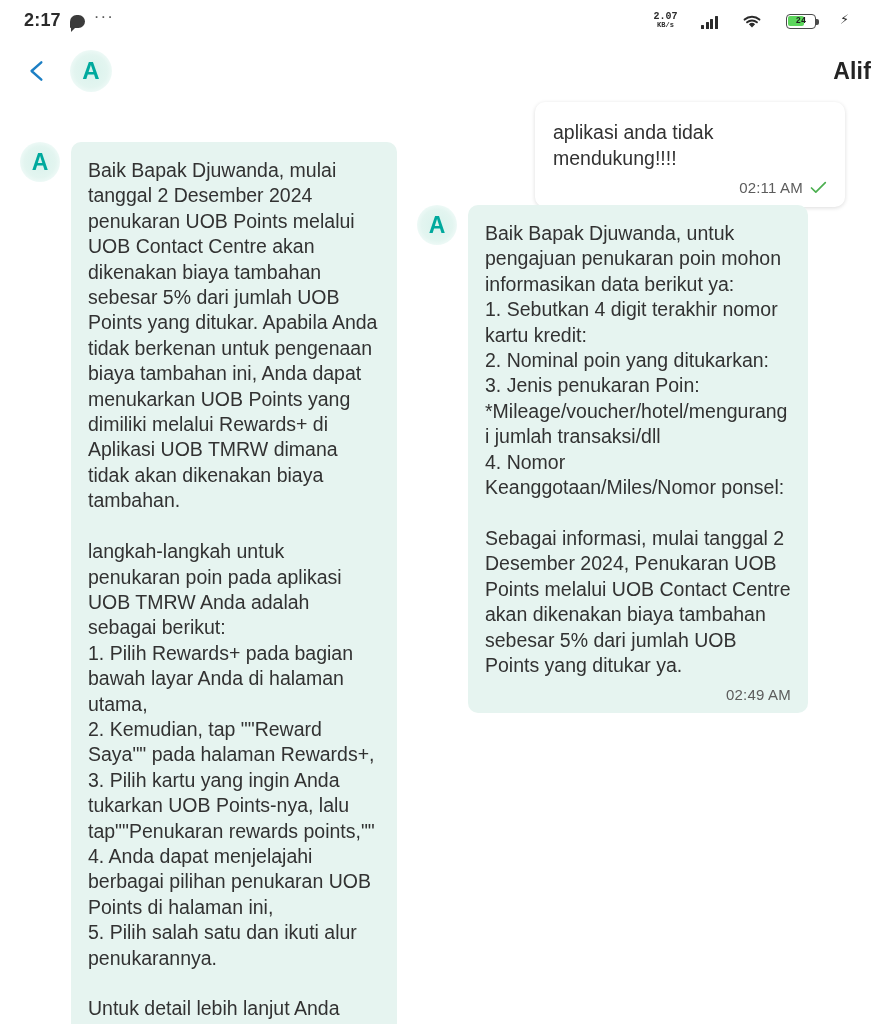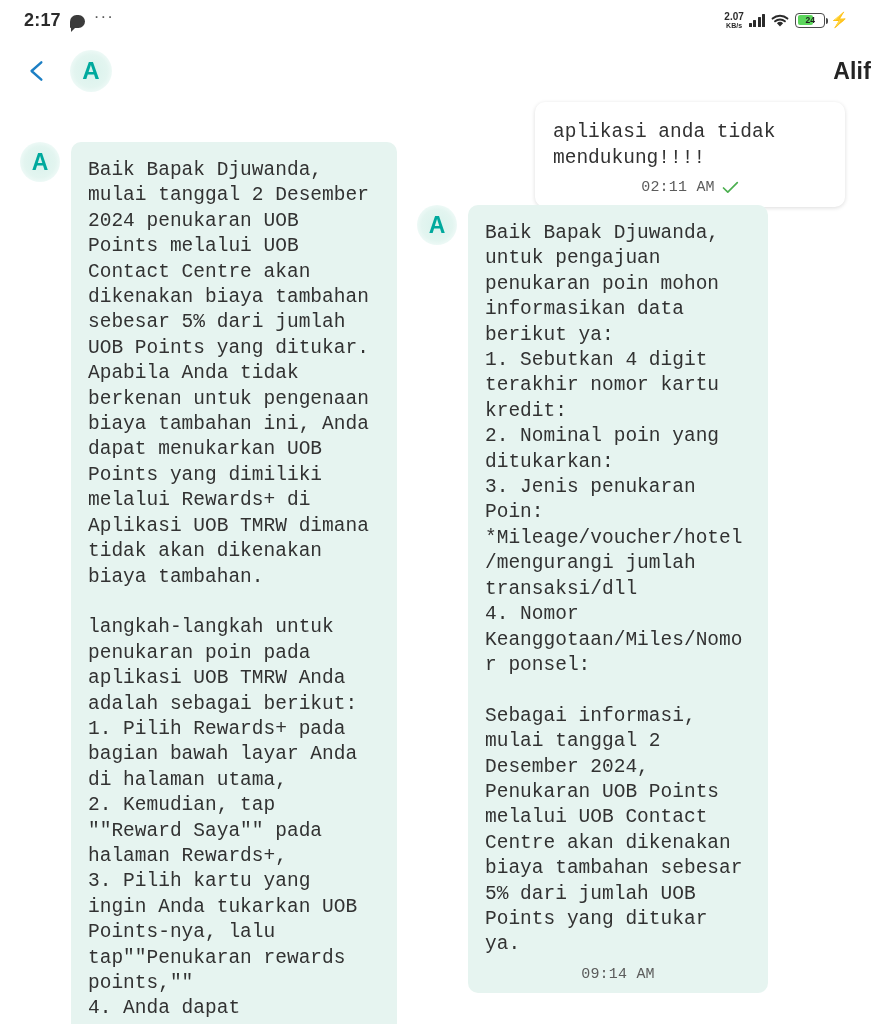--- a/index.html
+++ b/index.html
@@ -53,22 +53,23 @@
     font-size: 17px;
     color: #5a5a5a;
     letter-spacing: 1px;
     line-height: 8px;
     transform: translateY(-3px);
   }
 
   .sb-right {
     margin-left: auto;
     display: flex;
-    align-items: center;
-    gap: 5px;
+    align-items: flex-end;
+    gap: 24px;
+    font-family: Liberation Mono, monospace;
   }
   .sb-netspeed {
     display: flex;
     flex-direction: column;
     align-items: center;
     line-height: 1;
     color: #2b2b2b;
   }
   .sb-netspeed .v { font-size: 10px; font-weight: 700; }
   .sb-netspeed .u { font-size: 7px; font-weight: 700; }
@@ -172,21 +173,20 @@
   }
   .row-in { left: 20px; }
   .row-out { right: 26px; }
 
   .row .avatar { width: 40px; height: 40px; font-size: 23px; }
 
   .bubble {
     border-radius: 10px;
     padding: 16px 17px 10px 17px;
     position: relative;
-    font-family: Liberation Mono, monospace;
   }
   .bubble-in {
     background: #e6f4f0;
     margin-left: 11px;
   }
   .bubble-out {
     background: #ffffff;
     box-shadow: 0 1px 4px rgba(0,0,0,.14);
     padding: 17px 18px 11px 18px;
   }
@@ -195,39 +195,39 @@
     line-height: 25.4px;
     color: #323232;
     white-space: pre-wrap;
     word-break: break-word;
   }
   .bubble-out .bubble-text { line-height: 26px; }
 
   .meta {
     display: flex;
     align-items: center;
-    justify-content: center;
+    justify-content: flex-end;
     gap: 7px;
     margin-top: 8px;
   }
   .time {
     font-size: 15px;
     color: #5c5c5c;
     letter-spacing: .2px;
   }
   .tick { width: 17px; height: 13px; display: block; }
 
   
   #row-1 { top: 40px; }
   #row-2 { top: 0px; }
   #row-3 { top: 103px; }
 
   #bubble-1 { width: 326px; }
   #bubble-2 { width: 310px; }
-  #bubble-3 { width: 300px; }
+  #bubble-3 { width: 340px; }
 </style>
 </head>
 <body>
 
 <div class="screen">
 
   <div class="statusbar">
     <div class="sb-left">
       <span class="sb-time">2:17</span>
       <span class="sb-chat-icon"></span>
@@ -319,19 +319,19 @@
       </div>
       <div class="bubble bubble-in" id="bubble-3">
         <div class="bubble-text">Baik Bapak Djuwanda, untuk pengajuan penukaran poin mohon informasikan data berikut ya:
 1. Sebutkan 4 digit terakhir nomor kartu kredit:
 2. Nominal poin yang ditukarkan:
 3. Jenis penukaran Poin: *Mileage/voucher/hotel/mengurangi jumlah transaksi/dll
 4. Nomor Keanggotaan/Miles/Nomor ponsel:
 
 Sebagai informasi, mulai tanggal 2 Desember 2024, Penukaran UOB Points melalui UOB Contact Centre akan dikenakan biaya tambahan sebesar 5% dari jumlah UOB Points yang ditukar ya.</div>
         <div class="meta">
-          <span class="time">09:14 AM</span>
+          <span class="time">02:49 AM</span>
         </div>
       </div>
     </div>
 
   </div>
 </div>
 
 </body></html>

